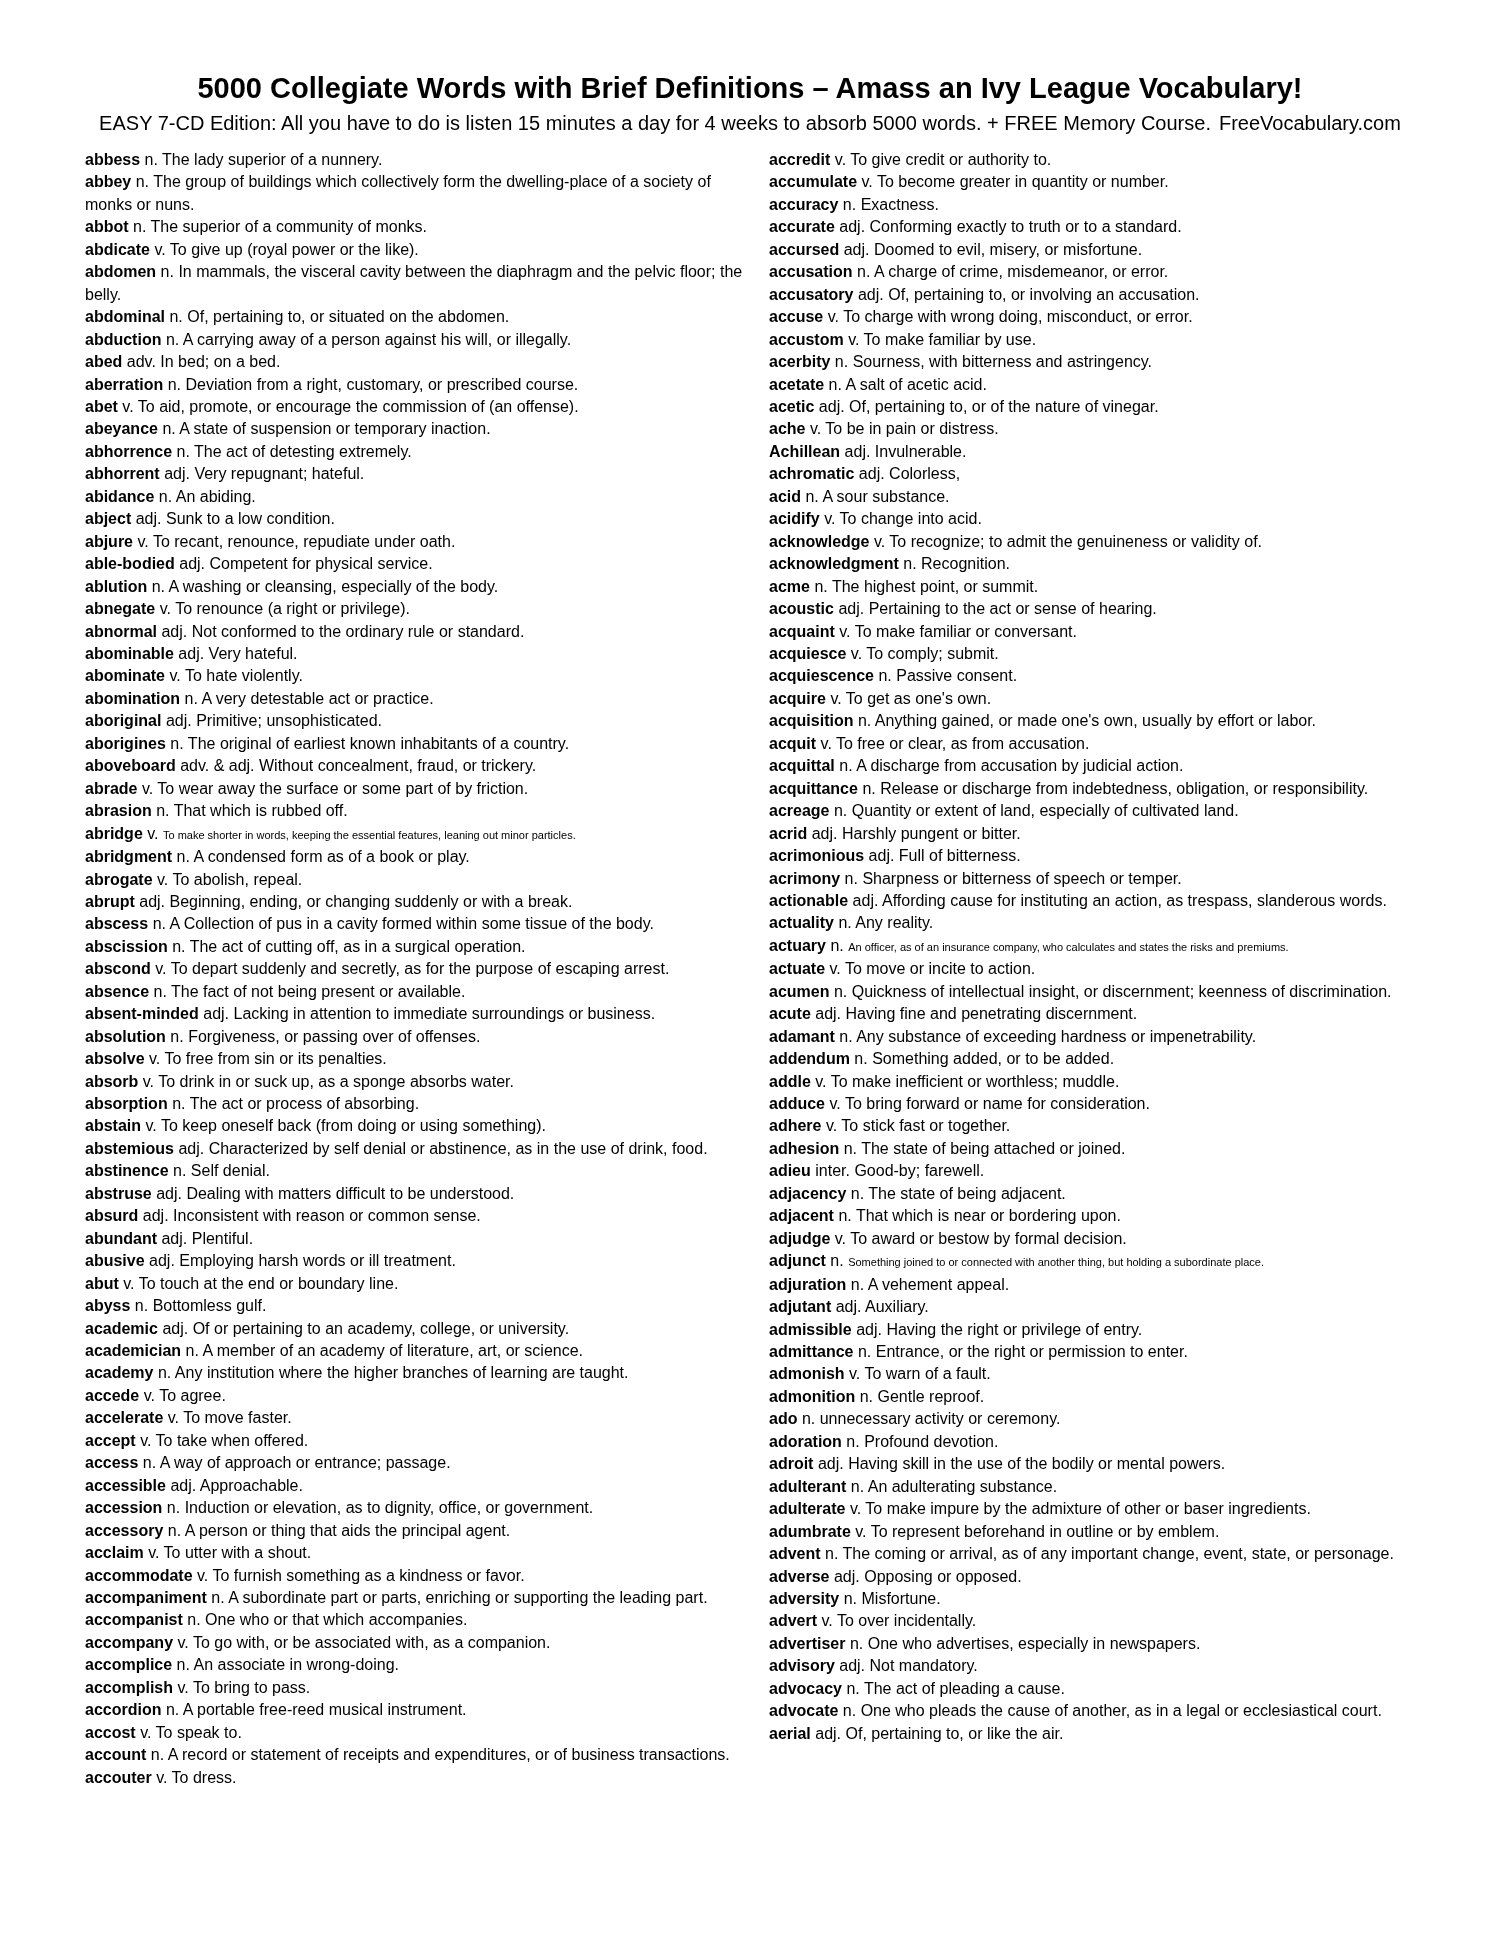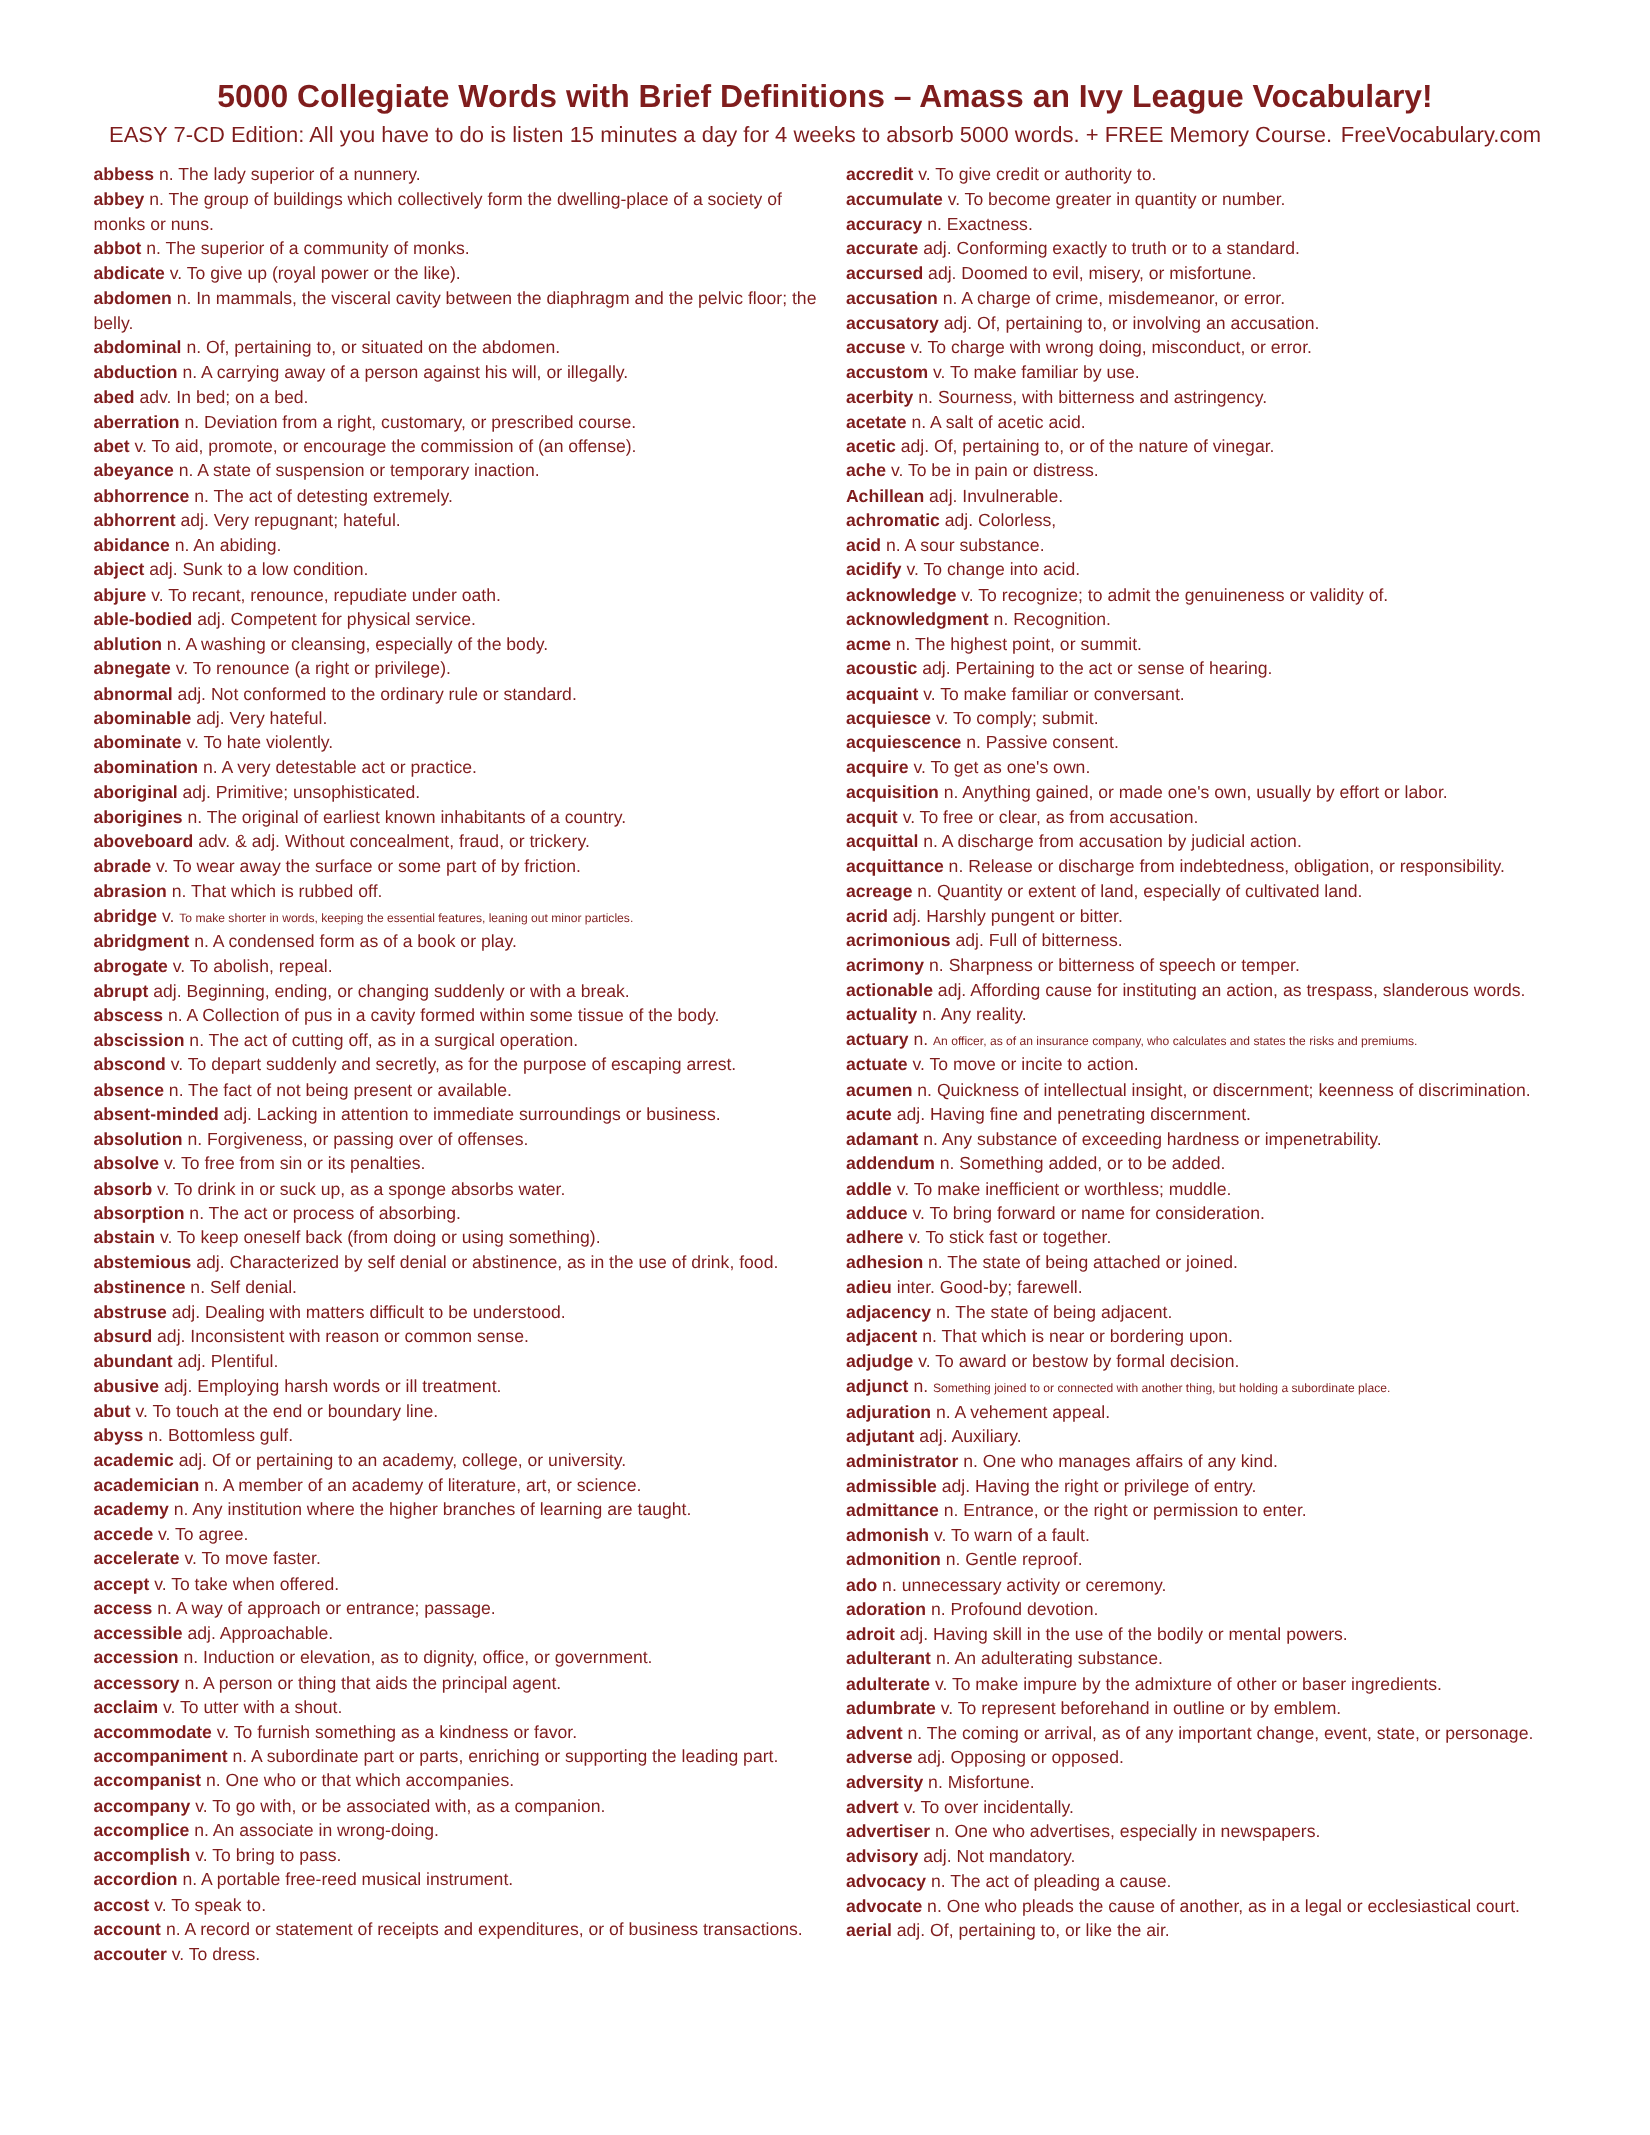--- a/index.html
+++ b/index.html
@@ -1,21 +1,21 @@
 <!DOCTYPE html>
 <html><head>
 <meta charset="utf-8">
 <style>
   html, body { margin: 0; padding: 0; background: #ffffff; }
   .page {
     position: relative;
     width: 1500px;
     height: 1941px;
     background: #ffffff;
-    color: #7f1d1d;
+    color: #000000;
     font-family: "Liberation Sans", sans-serif;
     overflow: hidden;
   }
   .header {
     position: absolute;
     top: 72px;
     left: 0;
     width: 100%;
     text-align: center;
   }
@@ -304,21 +304,20 @@
       <div class="entry"><b>adjacent</b> <span>n.</span> <span>That which is near or bordering upon.</span></div>
 
       <div class="entry"><b>adjudge</b> <span>v.</span> <span>To award or bestow by formal decision.</span></div>
 
       <div class="entry"><b>adjunct</b> <span>n.</span> <span class="small">Something joined to or connected with another thing, but holding a subordinate place.</span></div>
 
       <div class="entry"><b>adjuration</b> <span>n.</span> <span>A vehement appeal.</span></div>
 
       <div class="entry"><b>adjutant</b> <span>adj.</span> <span>Auxiliary.</span></div>
 
-      <div class="entry"><b>administrator</b> <span>n.</span> <span>One who manages affairs of any kind.</span></div>
 
       <div class="entry"><b>admissible</b> <span>adj.</span> <span>Having the right or privilege of entry.</span></div>
 
       <div class="entry"><b>admittance</b> <span>n.</span> <span>Entrance, or the right or permission to enter.</span></div>
 
       <div class="entry"><b>admonish</b> <span>v.</span> <span>To warn of a fault.</span></div>
 
       <div class="entry"><b>admonition</b> <span>n.</span> <span>Gentle reproof.</span></div>
 
       <div class="entry"><b>ado</b> <span>n.</span> <span>unnecessary activity or ceremony.</span></div>

